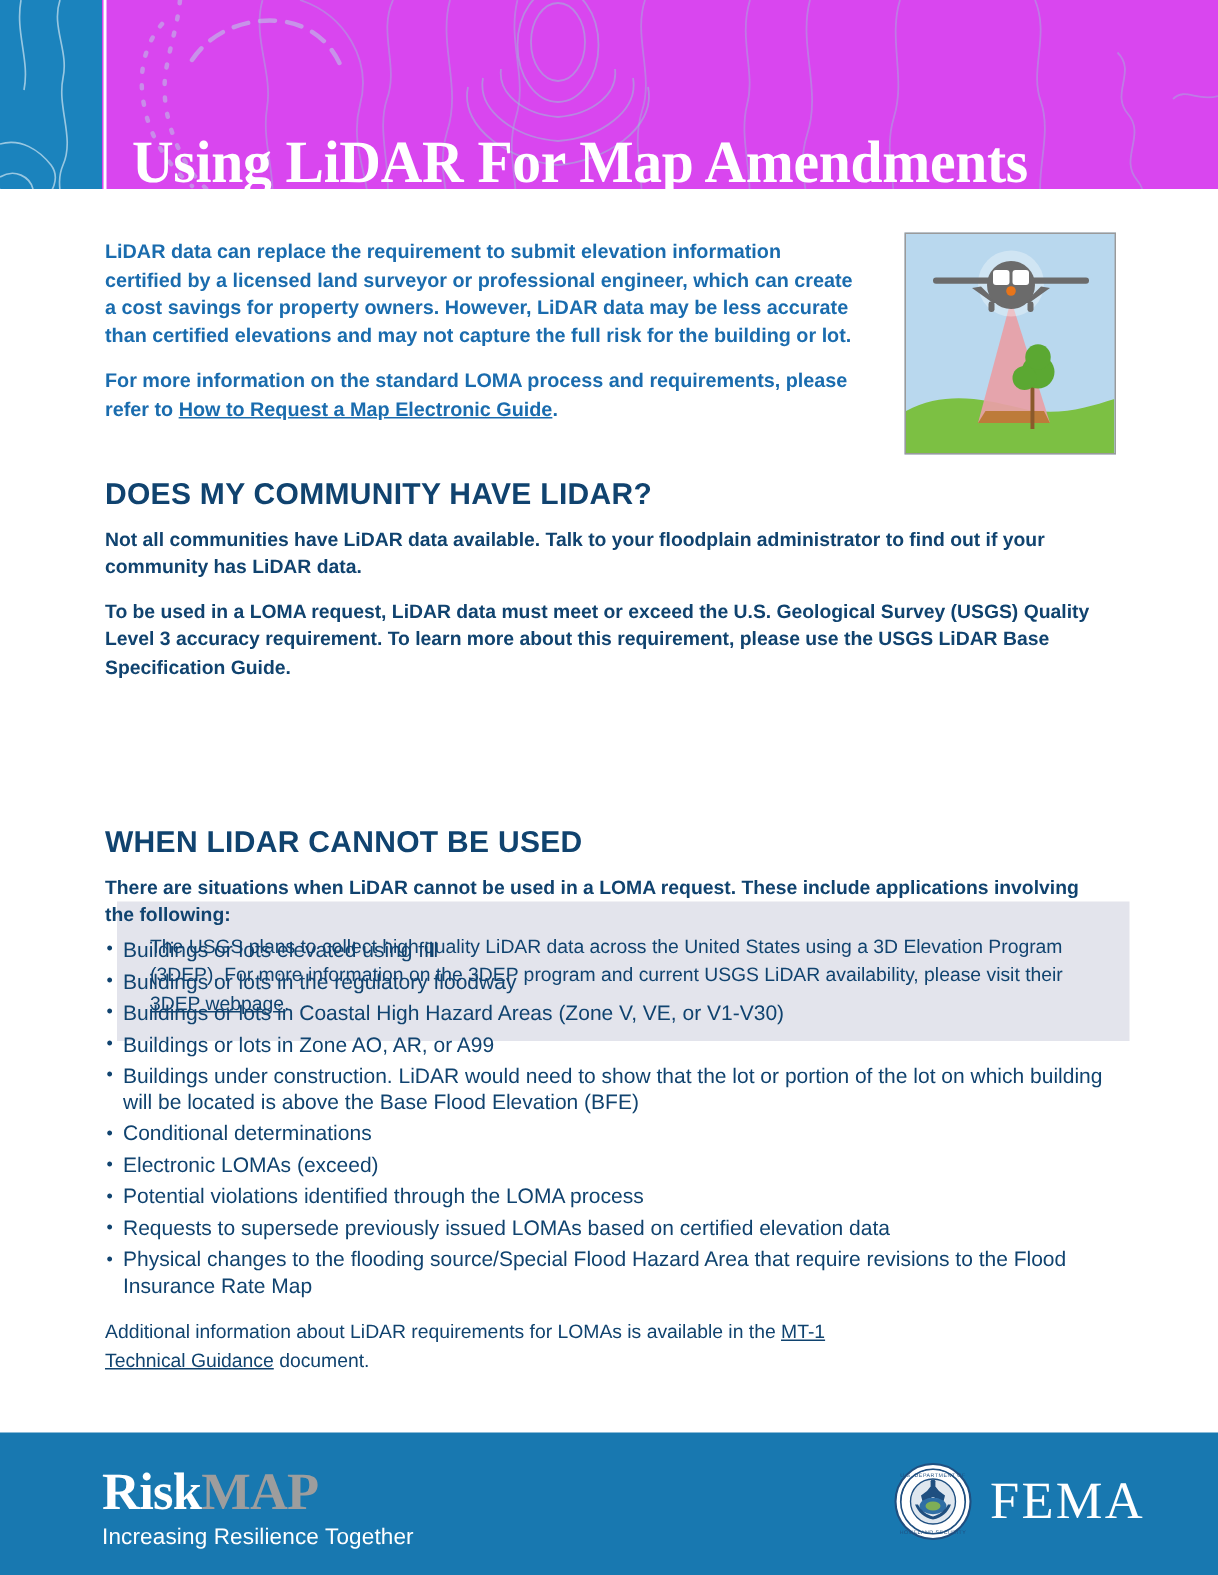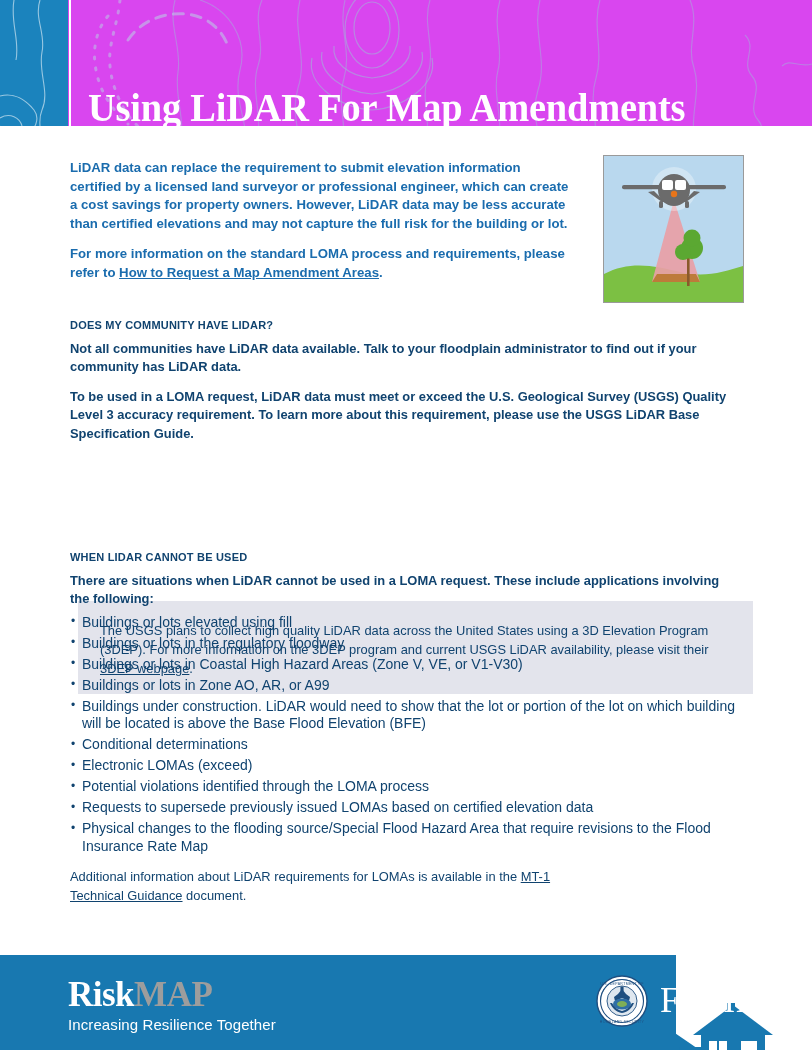--- a/index.html
+++ b/index.html
@@ -47,21 +47,21 @@
   .lnk { color:#1a6cae; text-decoration:underline; }
   .lnk-dark { color:#10436f; text-decoration:underline; }
 
   
   .img-box {
     position:absolute; left:603px; top:12px; width:141px; height:148px;
     border:1px solid #9a9a9a; background:#b9d8ee; overflow:hidden;
   }
 
   .sec-head {
-    font-size:11px; font-weight:700; color:#10436f;
+    font-size:20px; font-weight:700; color:#10436f;
     letter-spacing:0.2px; text-transform:uppercase;
   }
   .body-p {
     font-size:12.9px; line-height:18.4px; color:#10436f;font-weight:bold;
   }
 
   .sec1 { position:absolute; left:70px; top:176px; width:665px; }
   .sec1 .sec-head { margin-bottom:9px; }
   .sec1 .body-p { margin-bottom:11px; }
 
@@ -93,21 +93,21 @@
     width:520px;
   }
 
   
   .houses {
     position:absolute; left:565px; top:860px; width:210px; height:95px;
   }
 
   
   .footer {
-    position:absolute; left:0; top:955px; width:676px; height:95px;
+    position:absolute; left:0; top:955px; width:812px; height:95px;
     background:#1878b0;
     text-decoration:underline;
   }
   .riskmap { position:absolute; left:68px; top:22px; }
   .riskmap-word {
     font-family:"Liberation Serif", serif;
     font-size:35px; font-weight:700; line-height:36px;
     letter-spacing:-0.5px;
   }
   .rm-risk { color:#ffffff; }
@@ -171,21 +171,21 @@
     </div>
     <div class="header-divider"></div>
 
     <div class="header-title">Using LiDAR For Map Amendments</div>
   </div>
 
   <div class="content">
 
     <div class="intro">
       <p>LiDAR data can replace the requirement to submit elevation information certified by a licensed land surveyor or professional engineer, which can create a cost savings for property owners. However, LiDAR data may be less accurate than certified elevations and may not capture the full risk for the building or lot.</p>
-      <p><span>For more information on the standard LOMA process and requirements, please refer to </span><a class="lnk" href="#">How to Request a Map Amendment Areas</a><span>.</span></p>
+      <p><span>For more information on the standard LOMA process and requirements, please refer to </span><a class="lnk" href="#">How to Request a Map Electronic Guide</a><span>.</span></p>
     </div>
 
     <div class="img-box">
       <svg viewBox="0 0 139 146" width="139" height="146">
         <rect x="0" y="0" width="139" height="146" fill="#b9d8ee"></rect>
         <path d="M0 118 C26 104 52 110 76 116 C100 122 120 116 139 110 L139 146 L0 146 Z" fill="#7cc043"></path>
         <path d="M70 44 L48 126 L96 126 Z" fill="#e8a0a6" opacity="0.92"></path>
         <path d="M53 118 L92 118 L96 126 L48 126 Z" fill="#b9772f" opacity="0.9"></path>
         <circle cx="70" cy="33" r="22" fill="#ffffff" opacity="0.33"></circle>
         <g>

